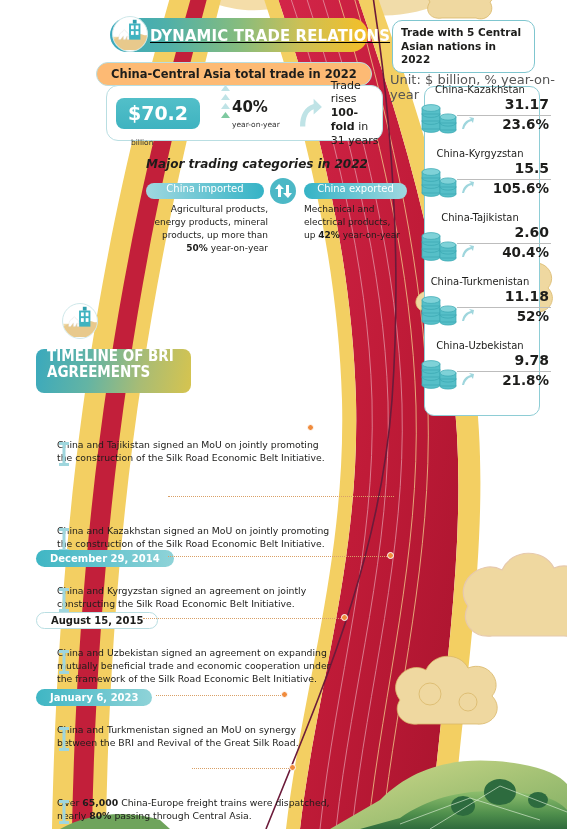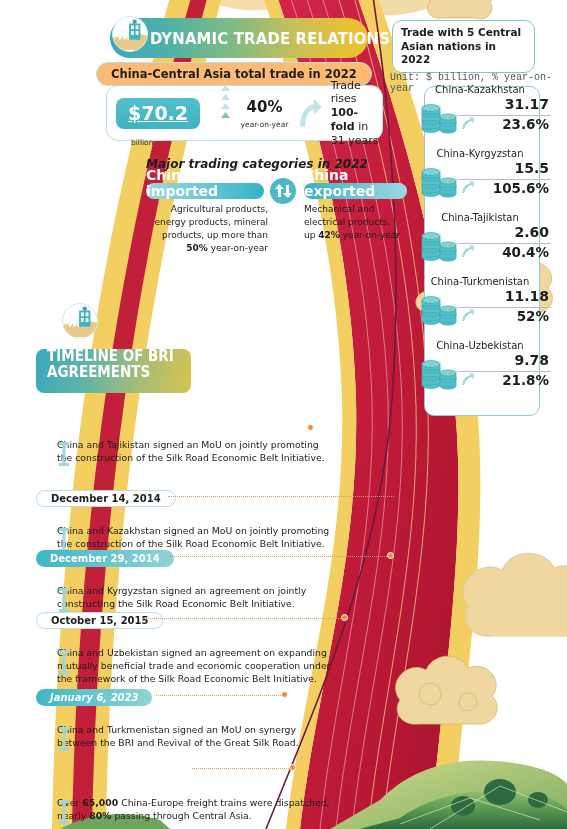--- a/index.html
+++ b/index.html
@@ -16,24 +16,24 @@
   .outline-pill {
     background:#fdba74; border:1.2px solid #b9dee2; border-radius:999px;
     padding:4px 12px; font-weight:bold; color:#1d1d1b;
   }
   .card-white {
     background:#ffffff; border:1.2px solid #b9dee2; border-radius:12px;
   }
 
   
   #dyn-banner {
-    position:absolute; left:110px; top:18px; width:258px; height:40px;
+    position:absolute; left:110px; top:18px; width:258px; height:34px;
     border-radius:999px; z-index:6;
     background: linear-gradient(90deg,#3aa9bd 0%, #4fb0a9 22%, #86bc7e 50%, #cdc055 74%, #f4bf28 100%);
-    display:flex; align-items:center;
+    display:flex; align-items:center;text-decoration:underline;
   }
   #dyn-banner .t {
     color:#fff; font-weight:bold; font-size:16.5px; letter-spacing:.2px;
     margin-left:40px; white-space:nowrap; font-family:"DejaVu Sans Condensed","Liberation Sans",sans-serif;
   }
   .badge-circle {
     position:absolute; width:36px; height:36px; border-radius:50%;
     background:#fff; border:1.4px solid #cfe8ea; overflow:hidden;
     display:flex; align-items:flex-end; justify-content:center; z-index:8;
   }
@@ -46,51 +46,51 @@
 
   
   #stat-card {
     position:absolute; left:106px; top:85px; width:277px; height:56px;
     z-index:6; display:flex; align-items:center; border-radius:12px;
   }
   .money-box {
     width:84px; height:31px; border-radius:8px; margin-left:9px;
     background:linear-gradient(180deg,#52bfc9,#3fb3c0);
     display:flex; align-items:center; justify-content:center;
-    color:#fff; font-weight:bold; font-size:19px;text-decoration:underline;
+    color:#fff; font-weight:bold; font-size:19px;
   }
   .money-sub { position:absolute; left:24px; top:40px; font-size:7.5px; color:#333; }
   .pct-big { font-size:15px; font-weight:bold; color:#1d1d1b; }
   .pct-sub { font-size:7.5px; color:#333; }
   .arrow-up { width:34px; height:40px; }
   .rises-txt { font-size:11px; line-height:1.25; color:#1d1d1b; width:68px; }
 
   
   #cat-title { position:absolute; left:146px; top:157px; font-size:12px; font-weight:bold; color:#1d1d1b; z-index:6;font-style:italic; }
   .tab-pill {
     position:absolute; top:183px; height:16px; border-radius:999px;
-    display:flex; align-items:flex-end; z-index:6;
-    font-size:14px; font-weight:bold; color:#fff;
+    display:flex; align-items:flex-start; z-index:6;
+    font-size:10px; font-weight:normal; color:#fff;
   }
   #tab-import { left:146px; width:118px; justify-content:center;
     background:linear-gradient(90deg,#9fd8e0,#35b3c6); }
   #tab-export { left:304px; width:103px; justify-content:center;
     background:linear-gradient(90deg,#35b3c6,#9fd8e0); }
   #swap-icon { position:absolute; left:268px; top:177px; width:30px; height:28px; z-index:7; }
   .cat-body { position:absolute; font-size:9px; line-height:1.45; color:#1d1d1b; z-index:6; }
   #cat-import { left:144px; top:203px; width:124px; text-align:right; }
   #cat-export { left:304px; top:203px; width:96px; }
 
   
   #trade5-pill {
     position:absolute; left:392px; top:20px; width:143px; z-index:6;
     border:1.2px solid #7fc6cf; border-radius:10px; background:#fff;
     padding:5px 8px; font-size:10.5px; font-weight:bold; line-height:1.3; color:#1d1d1b;
   }
-  #unit-label { position:absolute; left:390px; top:72px; font-size:10px; color:#555; z-index:6;font-family:Liberation Mono, monospace; }
+  #unit-label { position:absolute; left:390px; top:72px; font-size:13px; color:#555; z-index:6; }
   #country-card {
     position:absolute; left:424px; top:86px; width:116px; height:330px;
     border:1.2px solid #8ecdd5; border-radius:10px; background:#fff; z-index:5;
   }
   .country-block { position:absolute; z-index:6; width:150px; }
   .country-name { font-size:10px; color:#1d1d1b; text-align:center; width:150px; }
   .country-row { position:relative; height:42px; width:150px; }
   .coin-ic { position:absolute; left:14px; top:4px; width:40px; height:36px; }
   .country-val {
     position:absolute; right:6px; top:1px; font-size:14px; font-weight:bold; color:#1d1d1b;
@@ -241,21 +241,21 @@
   </div>
 
   <div id="total-trade-pill" class="outline-pill">China-Central Asia total trade in 2022</div>
 
   <div id="stat-card" class="card-white">
     <div style="position:relative;">
       <div class="money-box">$70.2</div>
       <div class="money-sub">billion</div>
     </div>
 
-    <div style="position:relative; margin-left:32px; width:86px;text-align:center;">
+    <div style="position:relative; margin-left:32px; width:86px;">
       <svg style="position:absolute;left:-11px;top:-13px" width="9" height="34" viewBox="0 0 9 34">
         <g fill="#bfe3e6">
           <path d="M4.5 0 L9 6 L0 6 Z"></path>
           <path d="M4.5 9 L9 15 L0 15 Z"></path>
           <path d="M4.5 18 L9 24 L0 24 Z"></path>
         </g>
         <path d="M4.5 27 L9 33 L0 33 Z" fill="#7ec9a0"></path>
       </svg>
       <div class="pct-big">40%</div>
       <div class="pct-sub" style="margin-top:4px;">year-on-year</div>
@@ -463,21 +463,20 @@
      <div class="tl-text">
        <svg class="tl-marker" viewBox="0 0 10 24">
   <rect x="0" y="0" width="10" height="3" fill="#9fd6dd"></rect>
   <rect x="3.5" y="3" width="3" height="18" fill="#9fd6dd"></rect>
   <rect x="0" y="21" width="10" height="3" fill="#9fd6dd"></rect>
           </svg>China and Tajikistan signed an MoU on jointly promoting the construction of the Silk Road Economic Belt Initiative.
      </div>
       </div>
       <div class="tl-item" style="top: 487px;">
         <div style="position:relative;height:18px;">
-       <span class="tl-date-pill white">December 14, 2014</span>
        <span class="tl-dots" style="left:131.7px; width:226.3px;"></span>
      </div>
      <div class="tl-text">
        <svg class="tl-marker" viewBox="0 0 10 24">
   <rect x="0" y="0" width="10" height="3" fill="#9fd6dd"></rect>
   <rect x="3.5" y="3" width="3" height="18" fill="#9fd6dd"></rect>
   <rect x="0" y="21" width="10" height="3" fill="#9fd6dd"></rect>
           </svg>China and Kazakhstan signed an MoU on jointly promoting the construction of the Silk Road Economic Belt Initiative.
      </div>
       </div>
@@ -489,33 +488,33 @@
      <div class="tl-text">
        <svg class="tl-marker" viewBox="0 0 10 24">
   <rect x="0" y="0" width="10" height="3" fill="#9fd6dd"></rect>
   <rect x="3.5" y="3" width="3" height="18" fill="#9fd6dd"></rect>
   <rect x="0" y="21" width="10" height="3" fill="#9fd6dd"></rect>
           </svg>China and Kyrgyzstan signed an agreement on jointly constructing the Silk Road Economic Belt Initiative.
      </div>
       </div>
       <div class="tl-item" style="top: 609px;">
         <div style="position:relative;height:18px;">
-       <span class="tl-date-pill white">October 15, 2015</span>
+       <span class="tl-date-pill white">August 15, 2015</span>
        <span class="tl-dots" style="left:107.3px; width:197.7px;"></span>
      </div>
      <div class="tl-text">
        <svg class="tl-marker" viewBox="0 0 10 24">
   <rect x="0" y="0" width="10" height="3" fill="#9fd6dd"></rect>
   <rect x="3.5" y="3" width="3" height="18" fill="#9fd6dd"></rect>
   <rect x="0" y="21" width="10" height="3" fill="#9fd6dd"></rect>
           </svg>China and Uzbekistan signed an agreement on expanding mutually beneficial trade and economic cooperation under the framework of the Silk Road Economic Belt Initiative.
      </div>
       </div>
       <div class="tl-item" style="top: 686px;">
-        <div style="position:relative;height:18px;font-style:italic;">
+        <div style="position:relative;height:18px;">
        <span class="tl-date-pill teal">January 6, 2023</span>
        <span class="tl-dots" style="left:119.5px; width:125.5px;"></span>
      </div>
      <div class="tl-text">
        <svg class="tl-marker" viewBox="0 0 10 24">
   <rect x="0" y="0" width="10" height="3" fill="#9fd6dd"></rect>
   <rect x="3.5" y="3" width="3" height="18" fill="#9fd6dd"></rect>
   <rect x="0" y="21" width="10" height="3" fill="#9fd6dd"></rect>
           </svg>China and Turkmenistan signed an MoU on synergy between the BRI and Revival of the Great Silk Road.
      </div>

